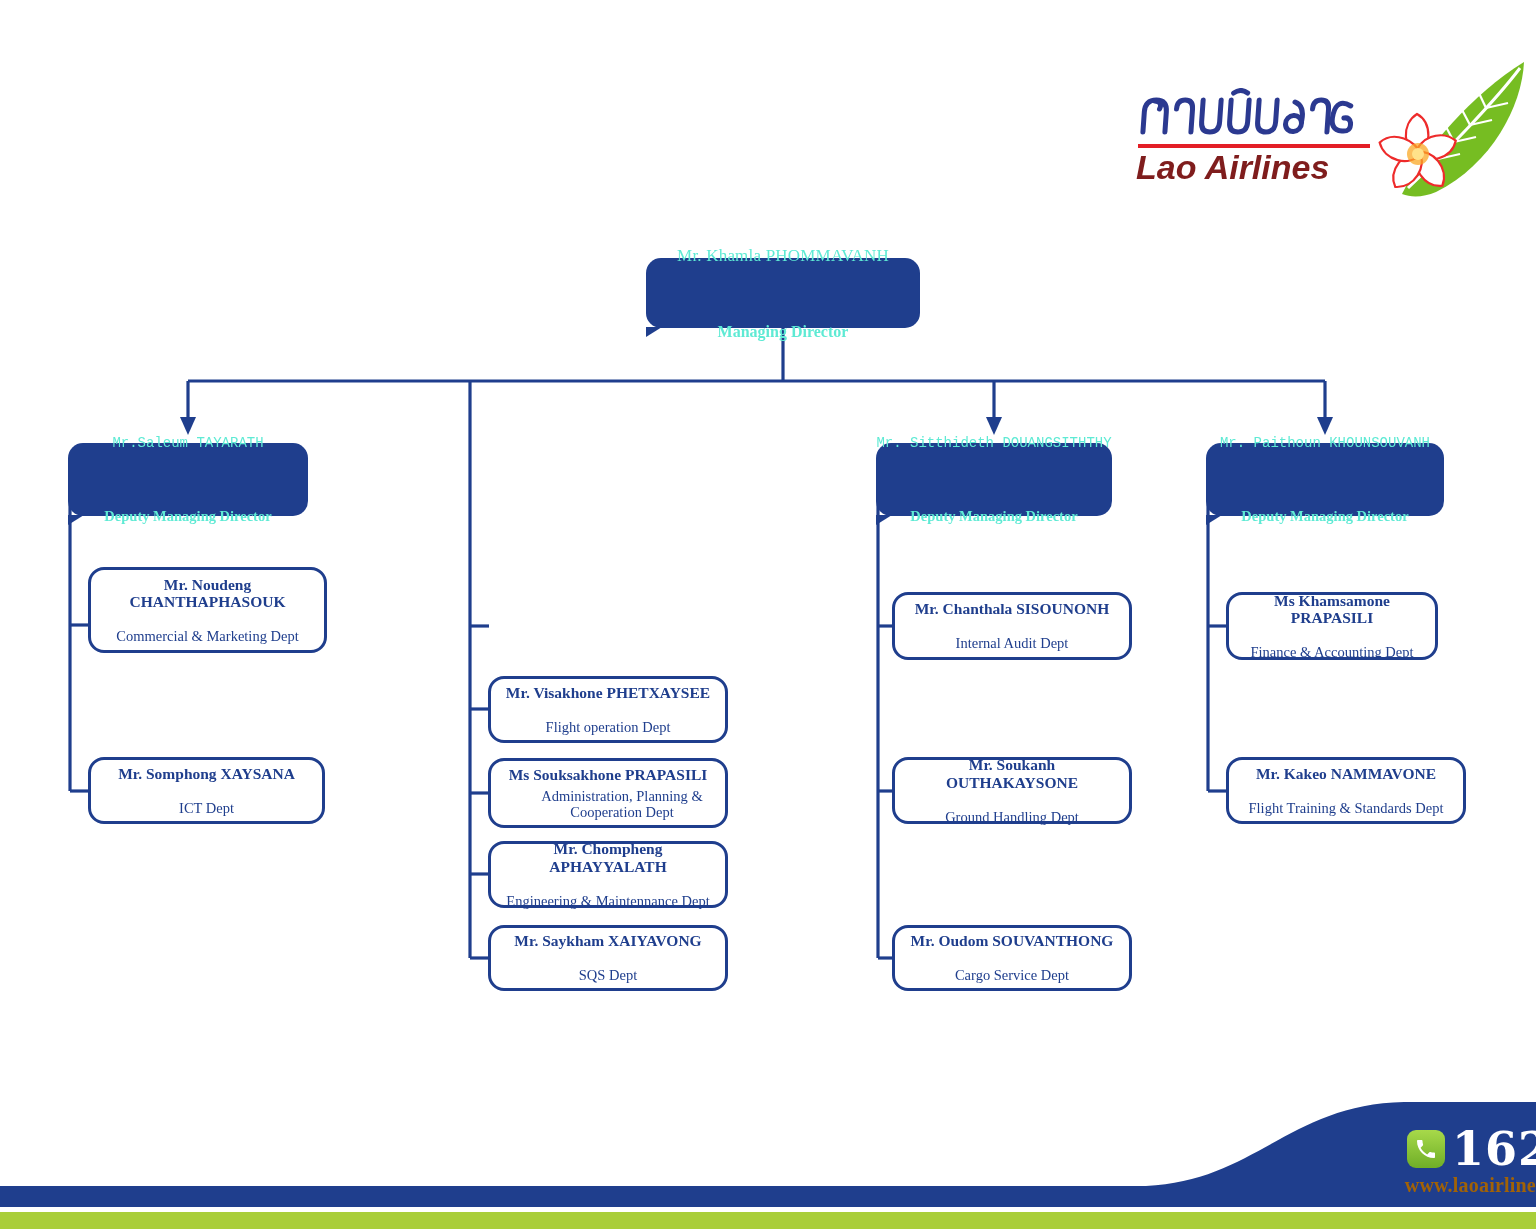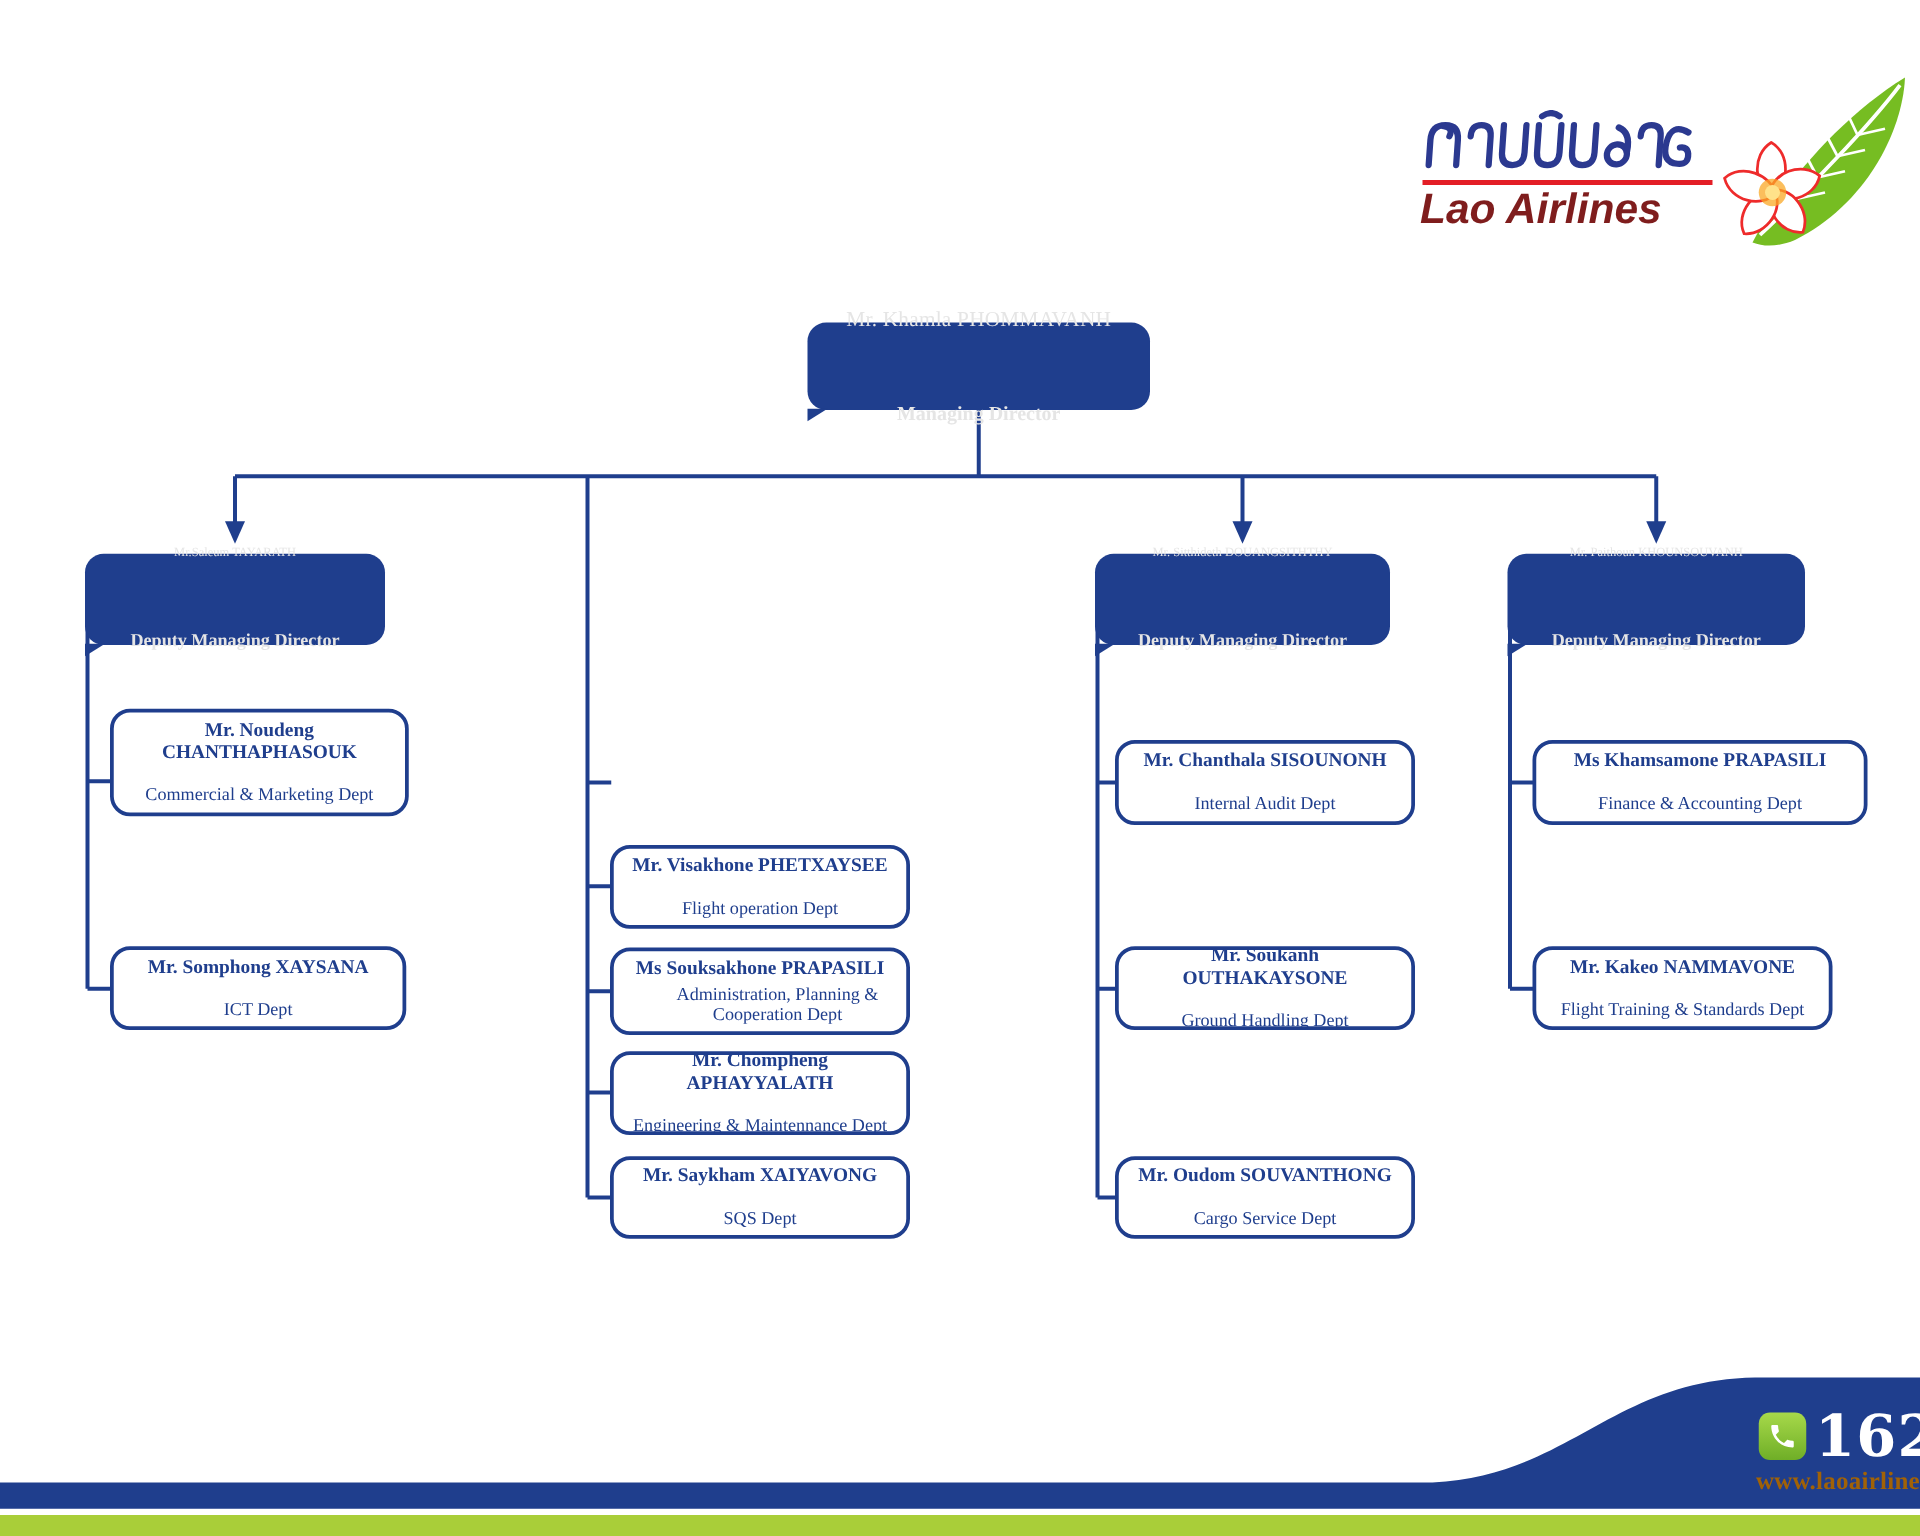--- a/index.html
+++ b/index.html
@@ -1,26 +1,26 @@
 <!DOCTYPE html>
 <html><head>
 <meta charset="utf-8">
 <style>
   html,body{margin:0;padding:0;background:#fff;}
   .stage{position:relative;width:1536px;height:1229px;background:#fff;overflow:hidden;
          font-family:"Liberation Serif",serif;}
   .wires{position:absolute;left:0;top:0;z-index:1;}
   .node{position:absolute;box-sizing:border-box;display:flex;flex-direction:column;
         align-items:center;justify-content:center;text-align:center;z-index:2;border-radius:15px;}
-  .dark{background:#1f3e8d;color:#e5e5e5;gap:48px;}
+  .dark{background:#1f3e8d;color:#5eead4;gap:48px;}
   .dark::after{content:"";position:absolute;left:0;bottom:-9px;width:0;height:0;
         border-top:10px solid #1f3e8d;border-right:16px solid transparent;}
   .md .l1{font-size:17px;letter-spacing:.2px;}
   .md .l2{font-size:16px;font-weight:bold;margin-top:9px;}
-  .dep .l1{font-size:10px;}
+  .dep .l1{font-size:14px;font-family:Liberation Mono, monospace;}
   .dep .l2{font-size:14.5px;font-weight:bold;margin-top:9px;}
   .light{background:#fff;border:3px solid #1f3e8d;color:#1f3e8d;border-radius:16px;}
   .light .nm{font-weight:bold;font-size:15.5px;line-height:1.15;padding:0 10px;}
   .light .dp{font-size:14.5px;line-height:1.12;margin-top:17px;padding:0 8px;}
   .light.tight .dp{margin-top:4px;padding-left:36px;}
   .logo{position:absolute;left:1128px;top:58px;width:404px;height:150px;z-index:2;}
   .lao-script{position:absolute;left:10px;top:30px;}
   .brand-underline{position:absolute;left:10px;top:86px;width:232px;height:3.5px;background:#e31e26;}
   .brand-name{position:absolute;left:8px;top:90px;font-family:"Liberation Sans",sans-serif;
         font-weight:bold;font-style:italic;font-size:34px;color:#7f1d1d;white-space:nowrap;}
@@ -169,21 +169,21 @@
   </div>
   <div class="node light" style="left:892px;top:757px;width:240px;height:67px">
     <div class="nm">Mr. Soukanh OUTHAKAYSONE</div>
     <div class="dp">Ground Handling Dept</div>
   </div>
   <div class="node light" style="left:892px;top:925px;width:240px;height:66px">
     <div class="nm">Mr. Oudom SOUVANTHONG</div>
     <div class="dp">Cargo Service Dept</div>
   </div>
 
-  <div class="node light" style="left:1226px;top:592px;width:268px;height:68px">
+  <div class="node light" style="left:1226px;top:592px;width:212px;height:68px">
     <div class="nm">Ms Khamsamone PRAPASILI</div>
     <div class="dp">Finance &amp; Accounting Dept</div>
   </div>
   <div class="node light" style="left:1226px;top:757px;width:240px;height:67px">
     <div class="nm">Mr. Kakeo NAMMAVONE</div>
     <div class="dp">Flight Training &amp; Standards Dept</div>
   </div>
 
   <svg class="swoosh" width="1536" height="139" viewBox="0 1090 1536 139">
     <path d="M0,1186 H1146 C1255,1181 1290,1104 1404,1102 H1536 V1207 H0 Z" fill="#1f3e8d"></path>

